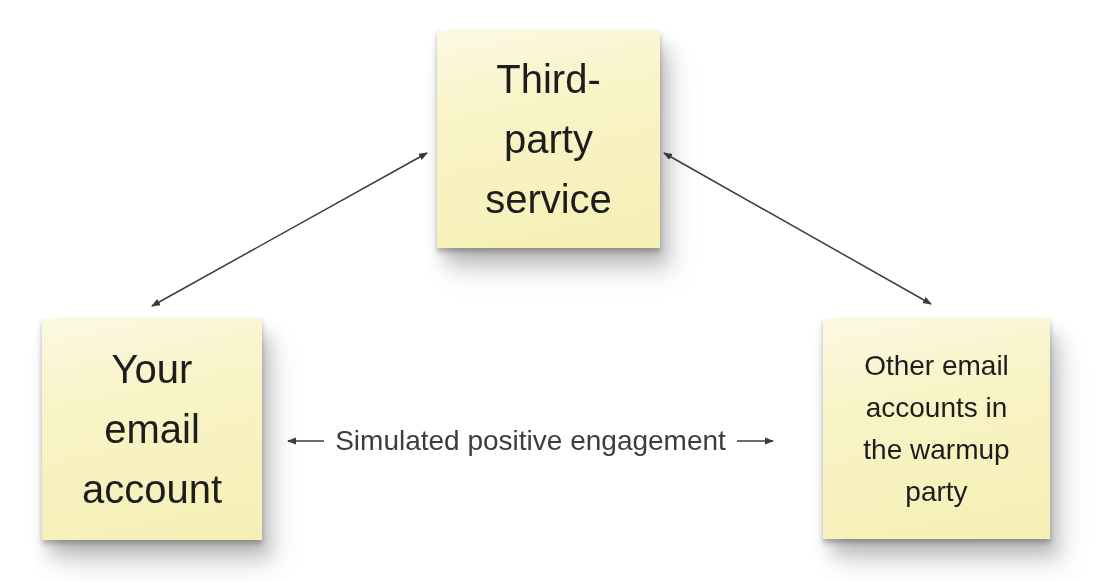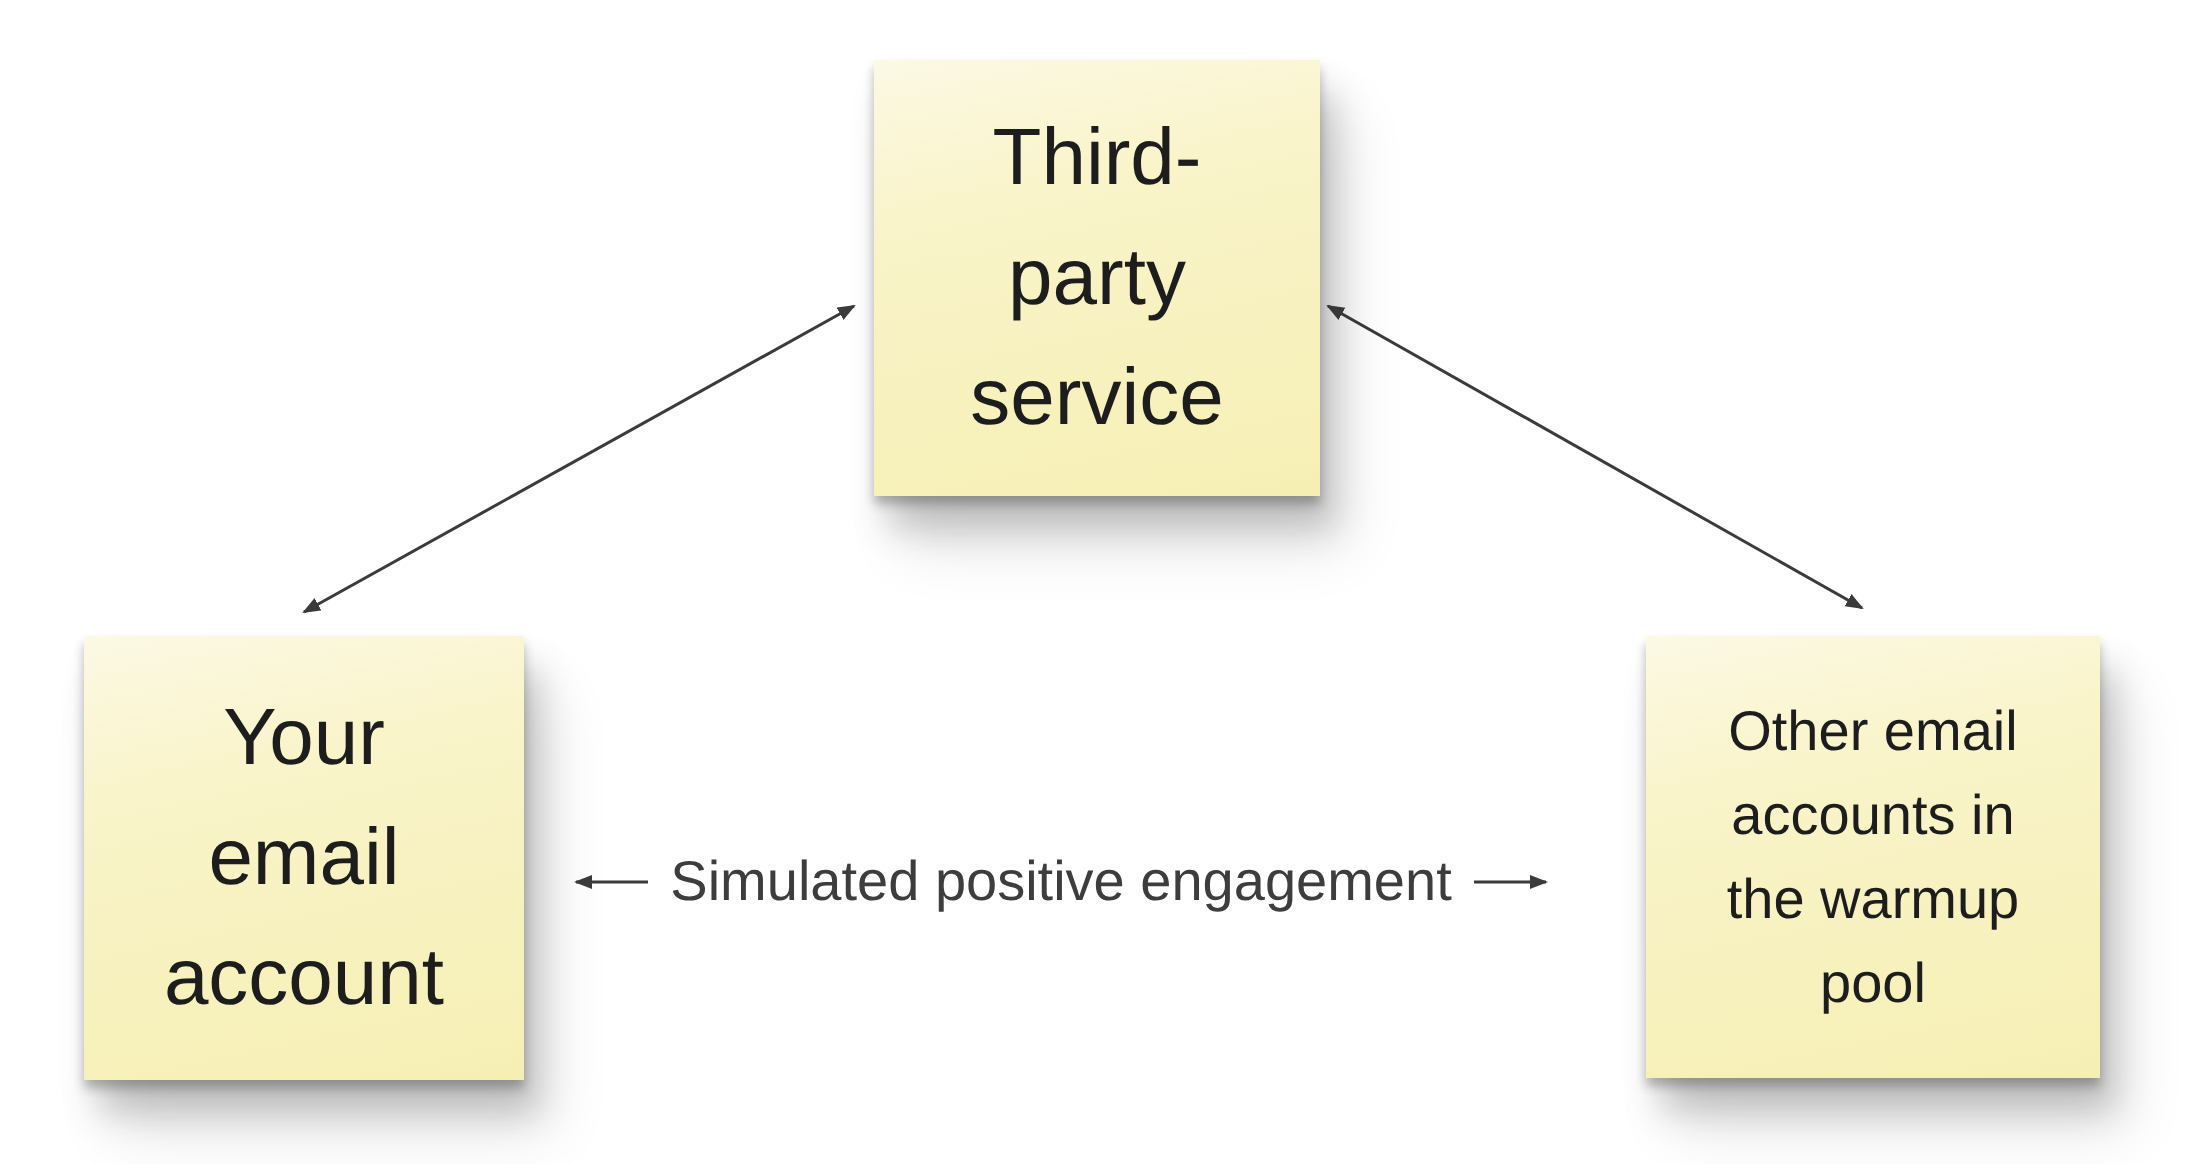--- a/index.html
+++ b/index.html
@@ -105,21 +105,21 @@
   <div class="note note--your-email">
     <div class="note-text note-text--lg">Your
 email
 account</div>
   </div>
 
   <div class="note note--warmup-pool">
     <div class="note-text note-text--sm">Other email
 accounts in
 the warmup
-pool</div>
+party</div>
   </div>
 
   <div class="edge-row">
     <svg class="h-arrow" width="46" height="12" viewBox="0 0 46 12" xmlns="http://www.w3.org/2000/svg">
       <line class="connector" x1="45" y1="6" x2="9" y2="6" marker-end="url(#ah)"></line>
     </svg>
     <span class="edge-label">Simulated positive engagement</span>
     <svg class="h-arrow" width="46" height="12" viewBox="0 0 46 12" xmlns="http://www.w3.org/2000/svg">
       <line class="connector" x1="1" y1="6" x2="37" y2="6" marker-end="url(#ah)"></line>
     </svg>

